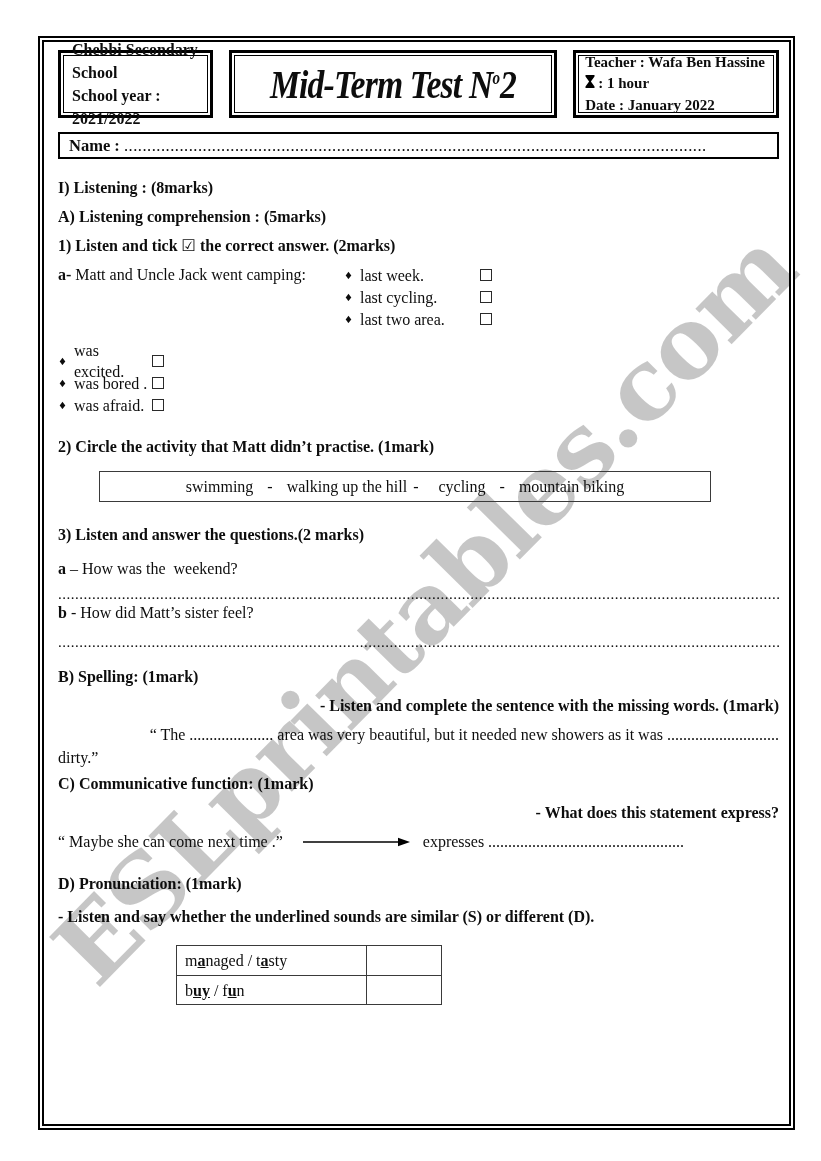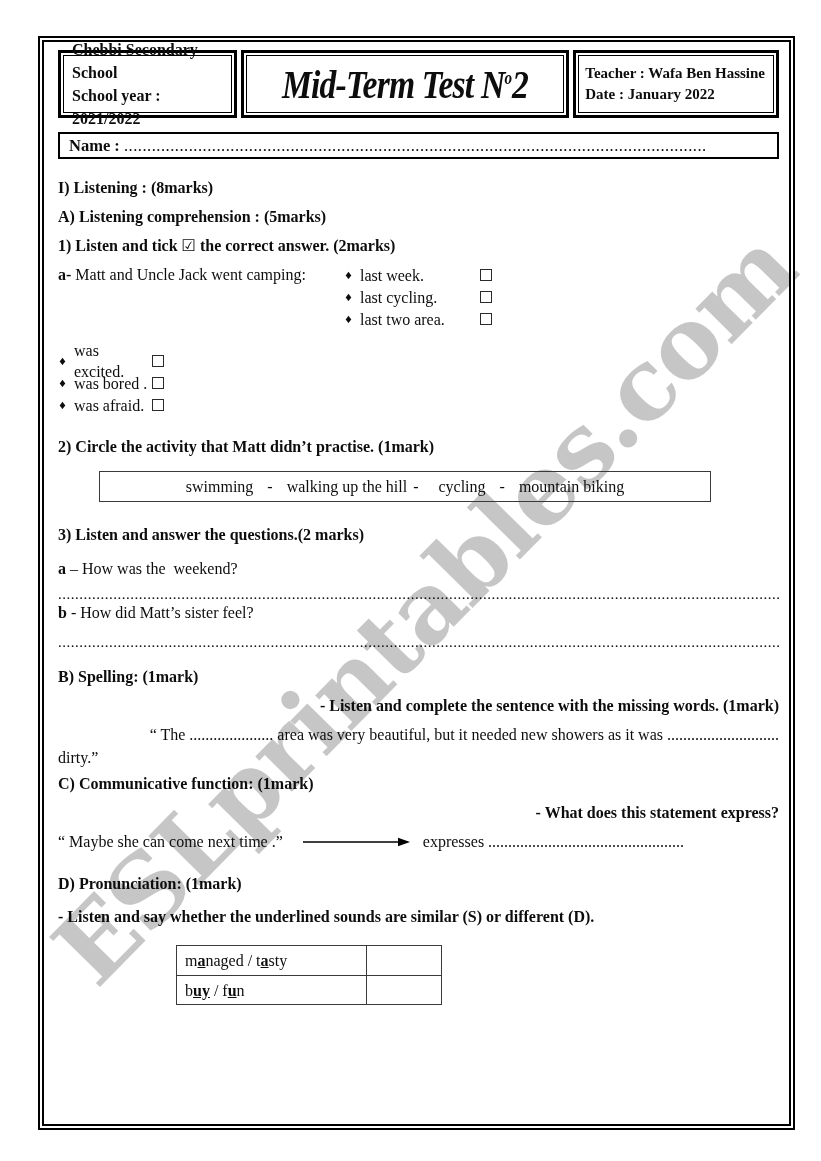--- a/index.html
+++ b/index.html
@@ -35,21 +35,21 @@
     z-index: 1;
     margin: 40px 28px 0 42px;
     width: 749px; height: 1086px;
     border: 2px solid #000;
     box-shadow: 0 0 0 2px #fff, 0 0 0 4px #000;
     padding: 6px 10px 0 14px;
     background: transparent;
   }
 
   
-  .header-row { display: flex; gap: 4px; margin-top: 2px; }
+  .header-row { display: flex; gap: 16px; margin-top: 2px; }
   .dbox { border: 3px solid #000; padding: 2px; height: 68px; background: transparent; }
   .dbox-in { border: 1px solid #000; height: 100%; padding: 3px 8px; display: flex; flex-direction: column; justify-content: center; }
   .school-box { width: 216px; }
   .school-box .dbox-in { font-size: 16px; font-weight: bold; line-height: 1.45; }
   .title-box { flex: 1; }
   .title-box .dbox-in { align-items: center; justify-content: flex-end; flex-direction: row; }
   .title-text {
     font-size: 41px; font-weight: bold; font-style: italic;
     white-space: nowrap; letter-spacing: -1px;
     transform: scaleX(0.82);
@@ -135,20 +135,26 @@
       </div>
     </div>
     <div class="dbox title-box">
       <div class="dbox-in">
         <div class="title-text"><span>Mid-Term Test N</span><span class="sup">o</span><span>2</span></div>
       </div>
     </div>
     <div class="dbox teacher-box">
       <div class="dbox-in">
         <div class="teacher-line">Teacher : Wafa Ben Hassine</div>
+        <div class="teacher-line">
+          <span class="hourglass"><svg width="10" height="13" viewBox="0 0 10 13">
+                <path d="M0.5 0 h9 v1.6 l-3.6 4.9 3.6 4.9 V13 h-9 v-1.6 l3.6 -4.9 -3.6 -4.9 z" fill="#000"></path>
+              </svg></span>
+          <span> : 1 hour</span>
+        </div>
         <div class="teacher-line">Date : January 2022</div>
       </div>
     </div>
   </div>
 
   <div class="name-row">
     <div class="name-cell">
       <span class="name-label">Name</span>
         <span class="name-sep"> : </span>
         <span class="name-dots">..............................................................................................................................</span>

